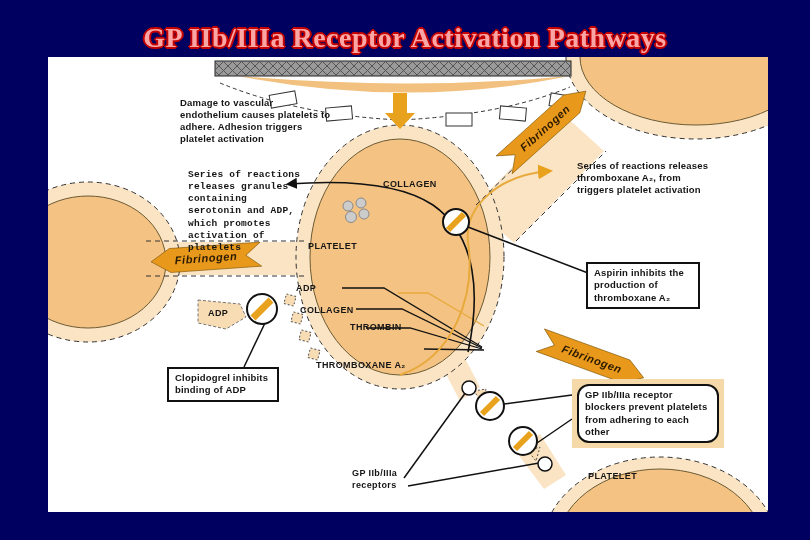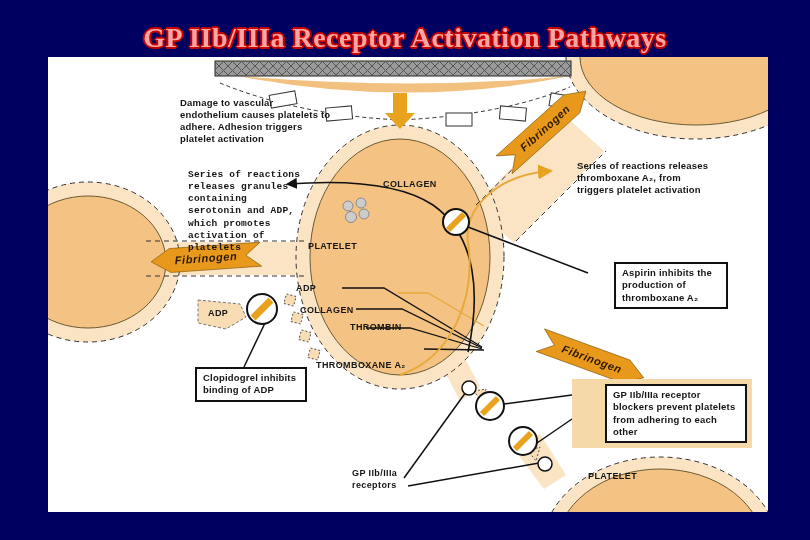--- a/index.html
+++ b/index.html
@@ -32,26 +32,26 @@
   }
   .lbl{
     position:absolute;
     font-size:9px;font-weight:bold;color:#151515;
     letter-spacing:.4px;white-space:nowrap;z-index:5;
   }
   .wrapLbl{white-space:normal;line-height:1.3;}
   .box{
     position:absolute;background:#ffffff;border:2px solid #111;
     padding:3px 6px;font-size:9.5px;font-weight:bold;color:#151515;
-    line-height:1.3;letter-spacing:.2px;z-index:5;margin-left:28px;
+    line-height:1.3;letter-spacing:.2px;z-index:5;
   }
   .boxOuter{
     position:absolute;background:#f5d9a8;padding:5px;z-index:5;
   }
-  .boxOuter .box{position:static;border-width:2.5px;}
+  .boxOuter .box{position:static;border-width:2.5px;border-radius:12px;}
   .fibText{
     font-size:11px;font-weight:bold;font-style:italic;
     fill:#2b1a00;letter-spacing:.6px;
   }
 </style>
 </head>
 <body>
 
 <div class="title">GP IIb/IIIa Receptor Activation Pathways</div>
 

